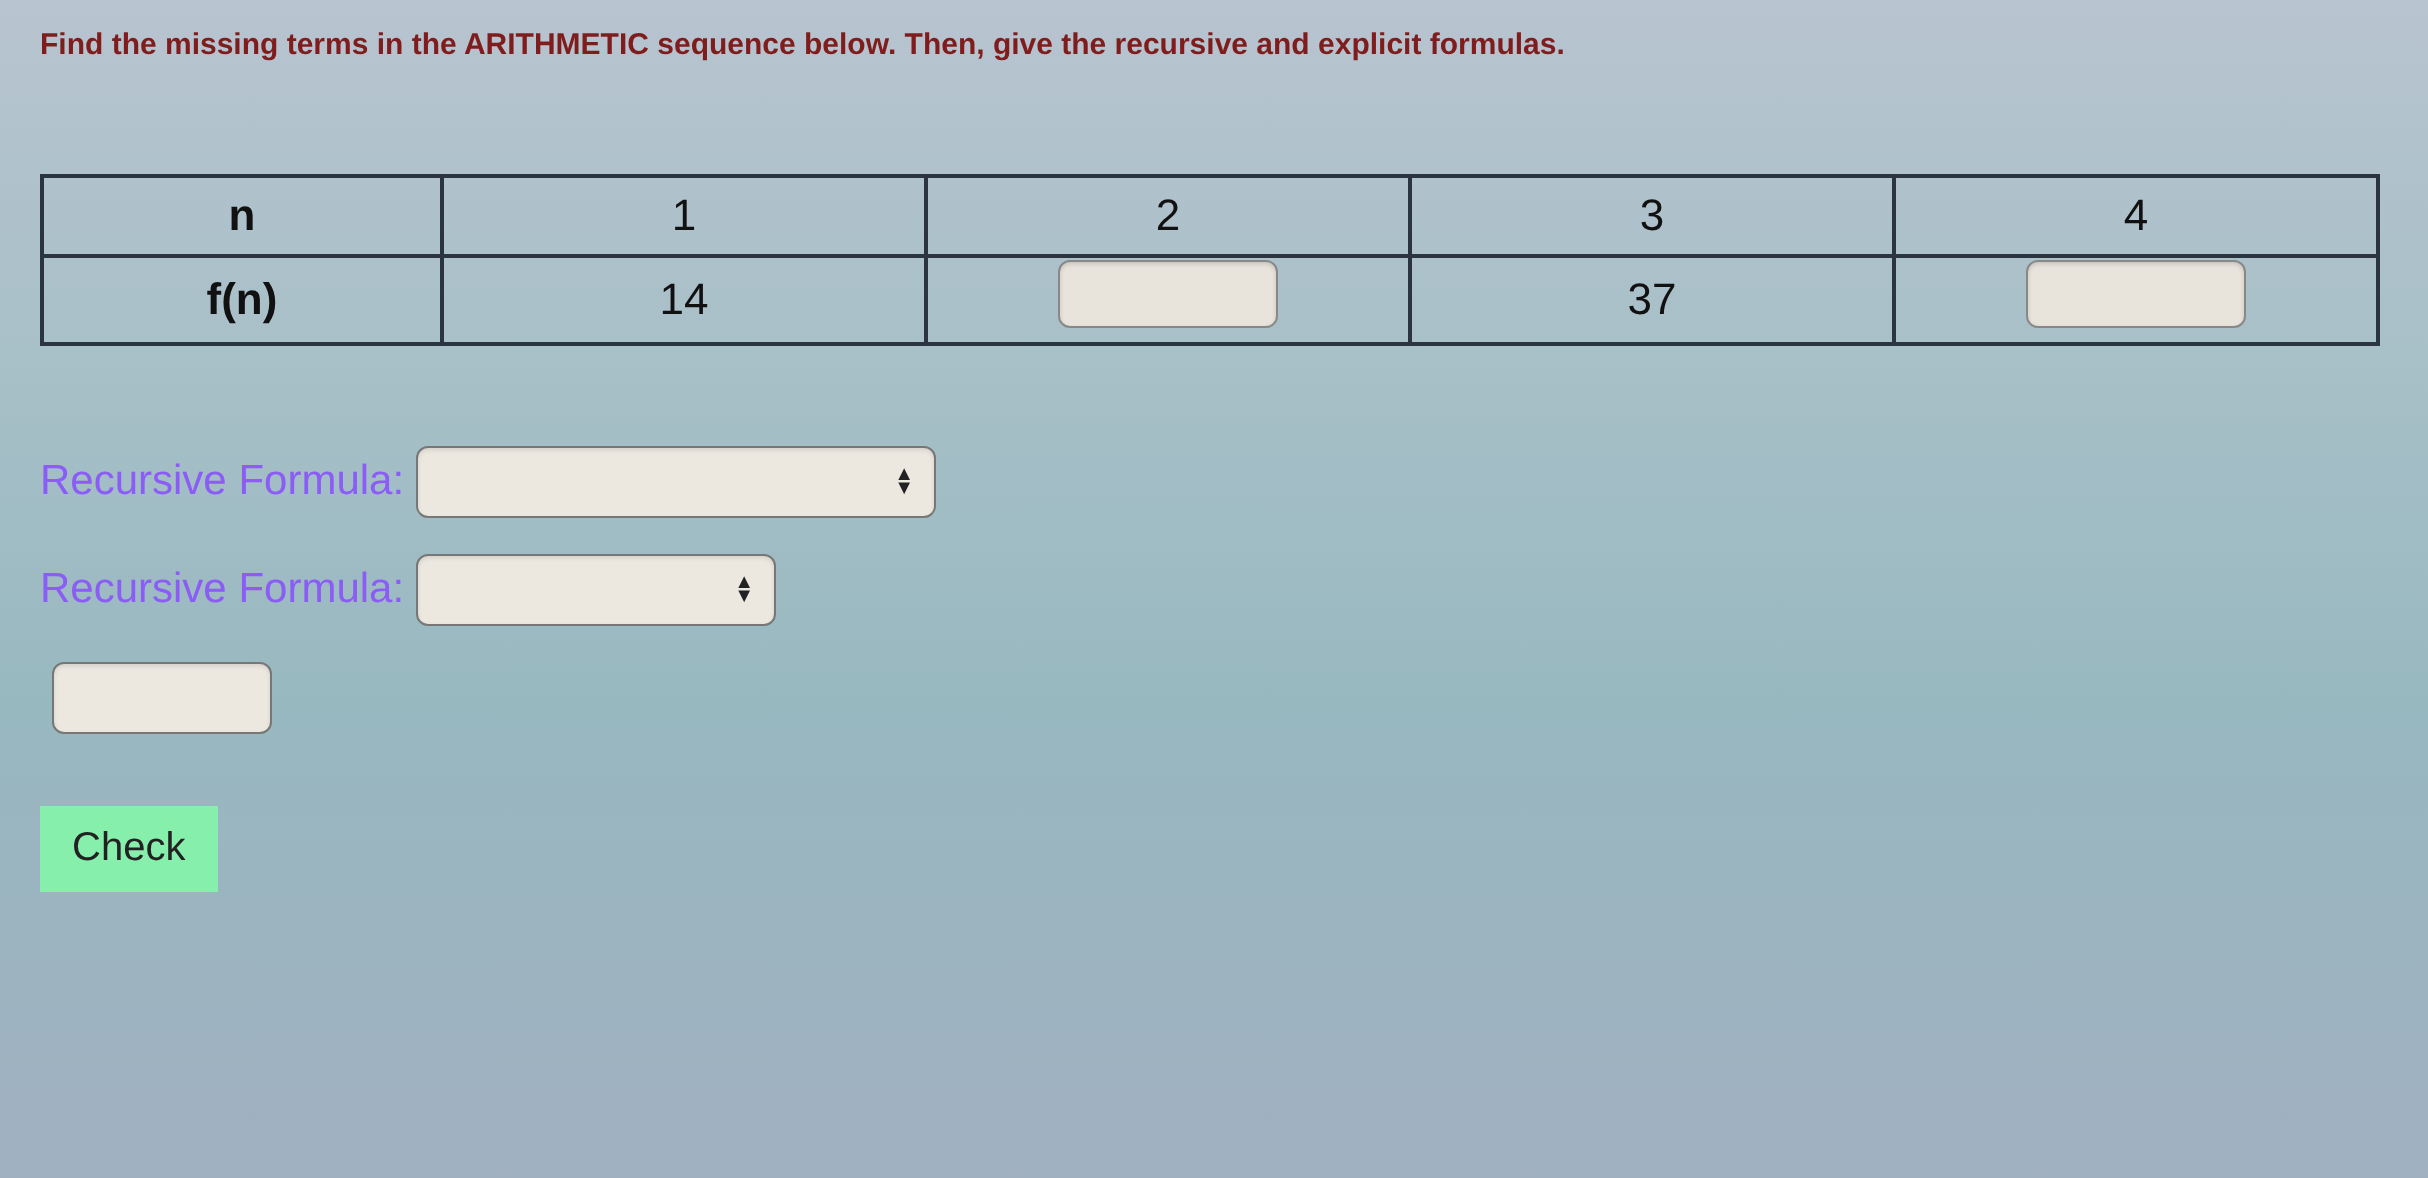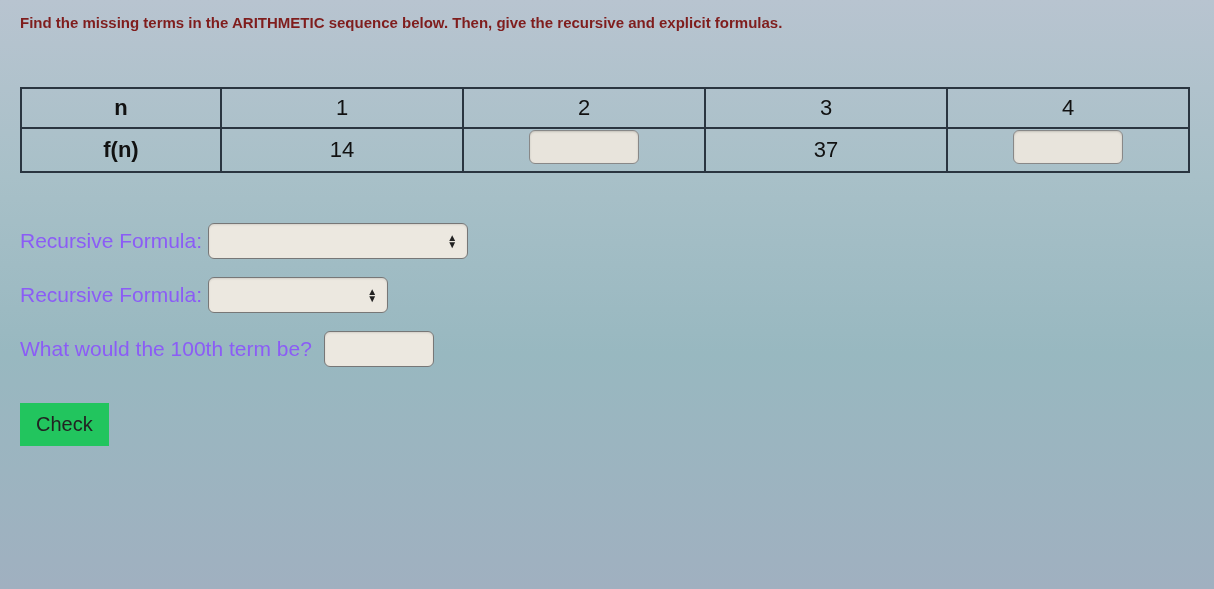--- a/index.html
+++ b/index.html
@@ -95,21 +95,21 @@
     border-radius: 6px;
     box-shadow: inset 0 1px 2px rgba(0,0,0,0.1);
     margin-left: 6px;
   }
   .check-btn {
     display: inline-block;
     margin-top: 18px;
     padding: 10px 16px;
     font-size: 20px;
     color: #222;
-    background: #22c55e;
+    background: #86efac;
     border: none;
     cursor: pointer;
   }
 </style>
 </head>
 <body>
 
 <div class="page">
   <div class="question">Find the missing terms in the ARITHMETIC sequence below. Then, give the recursive and explicit formulas.</div>
 
@@ -150,18 +150,17 @@
     <span class="formlabel">Recursive Formula:</span>
     <span class="selectbox med">
       <span class="stepper">
         <span>▲</span>
           <span>▼</span>
       </span>
     </span>
   </div>
 
   <div class="formrow">
-    <span class="formlabel">What would the 100th term be?</span>
     <span class="textbox"></span>
   </div>
 
   <button class="check-btn">Check</button>
 </div>
 
 </body></html>

